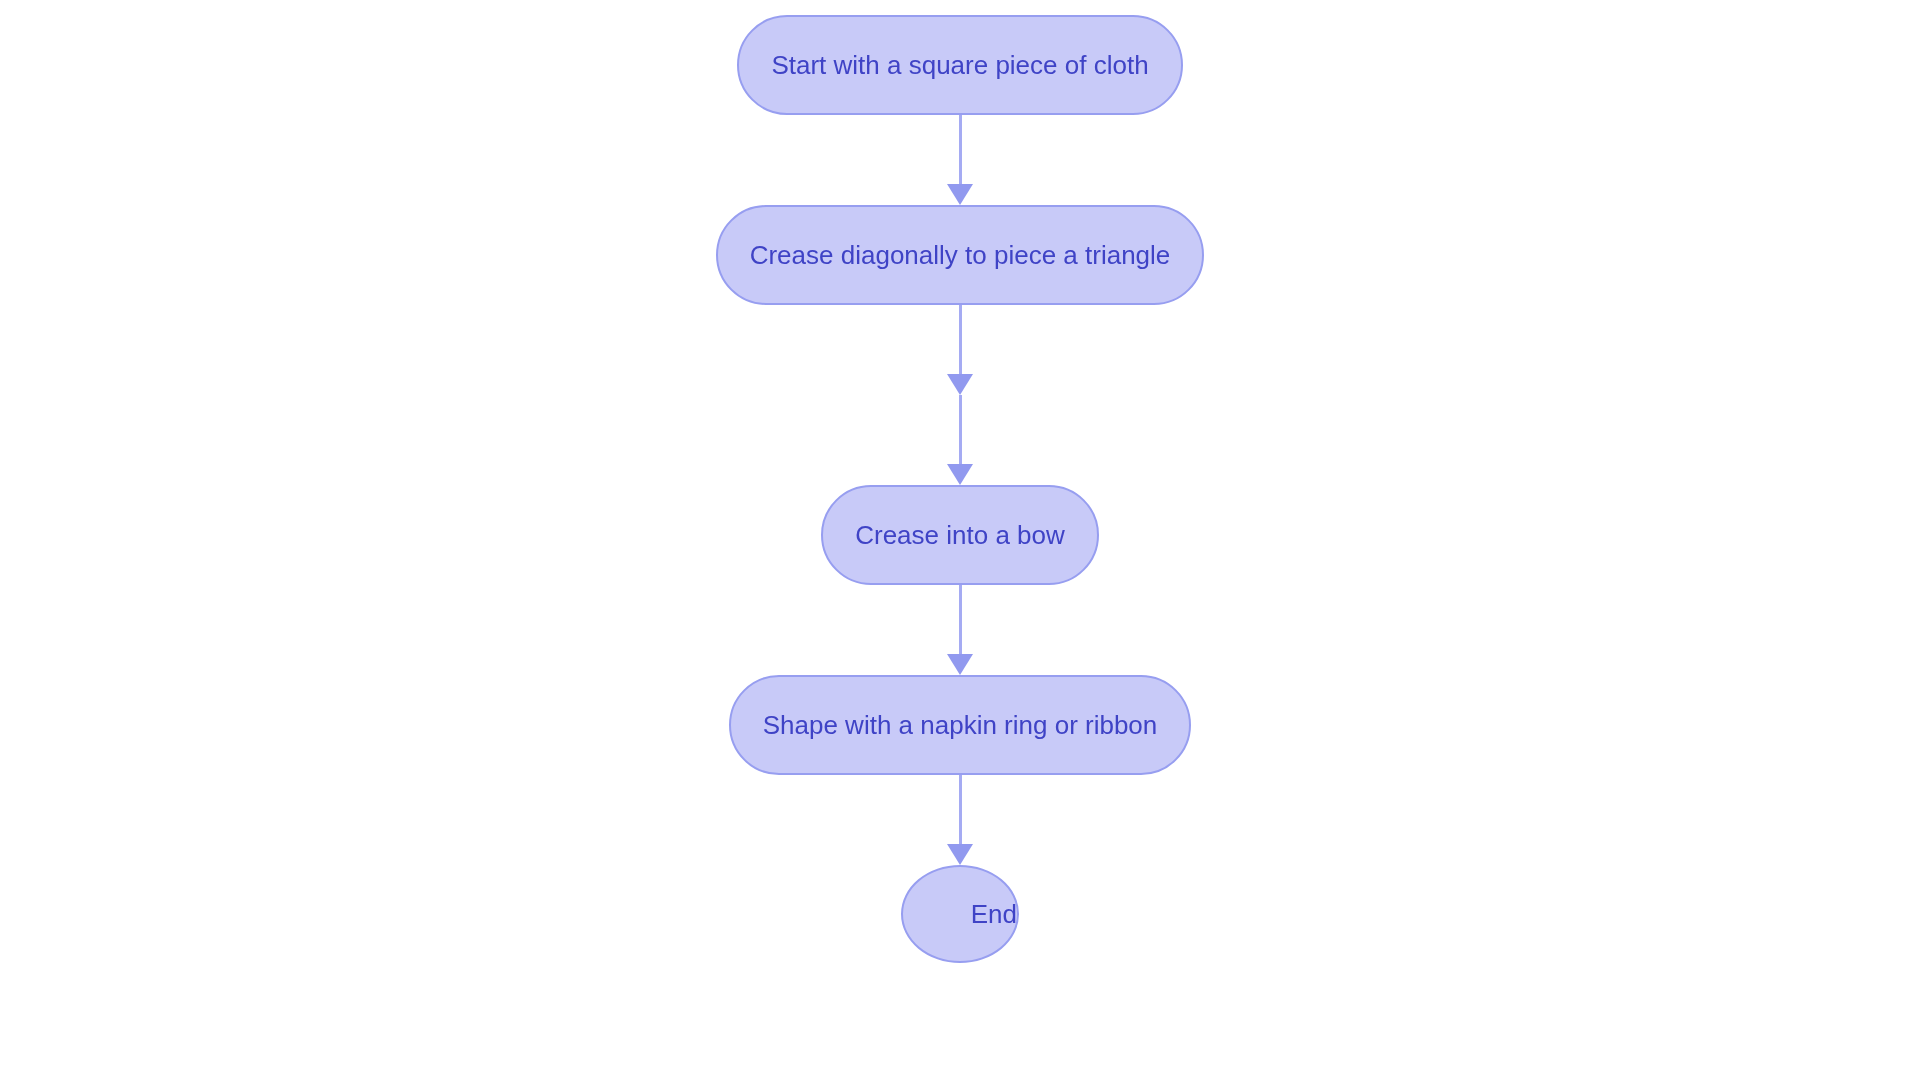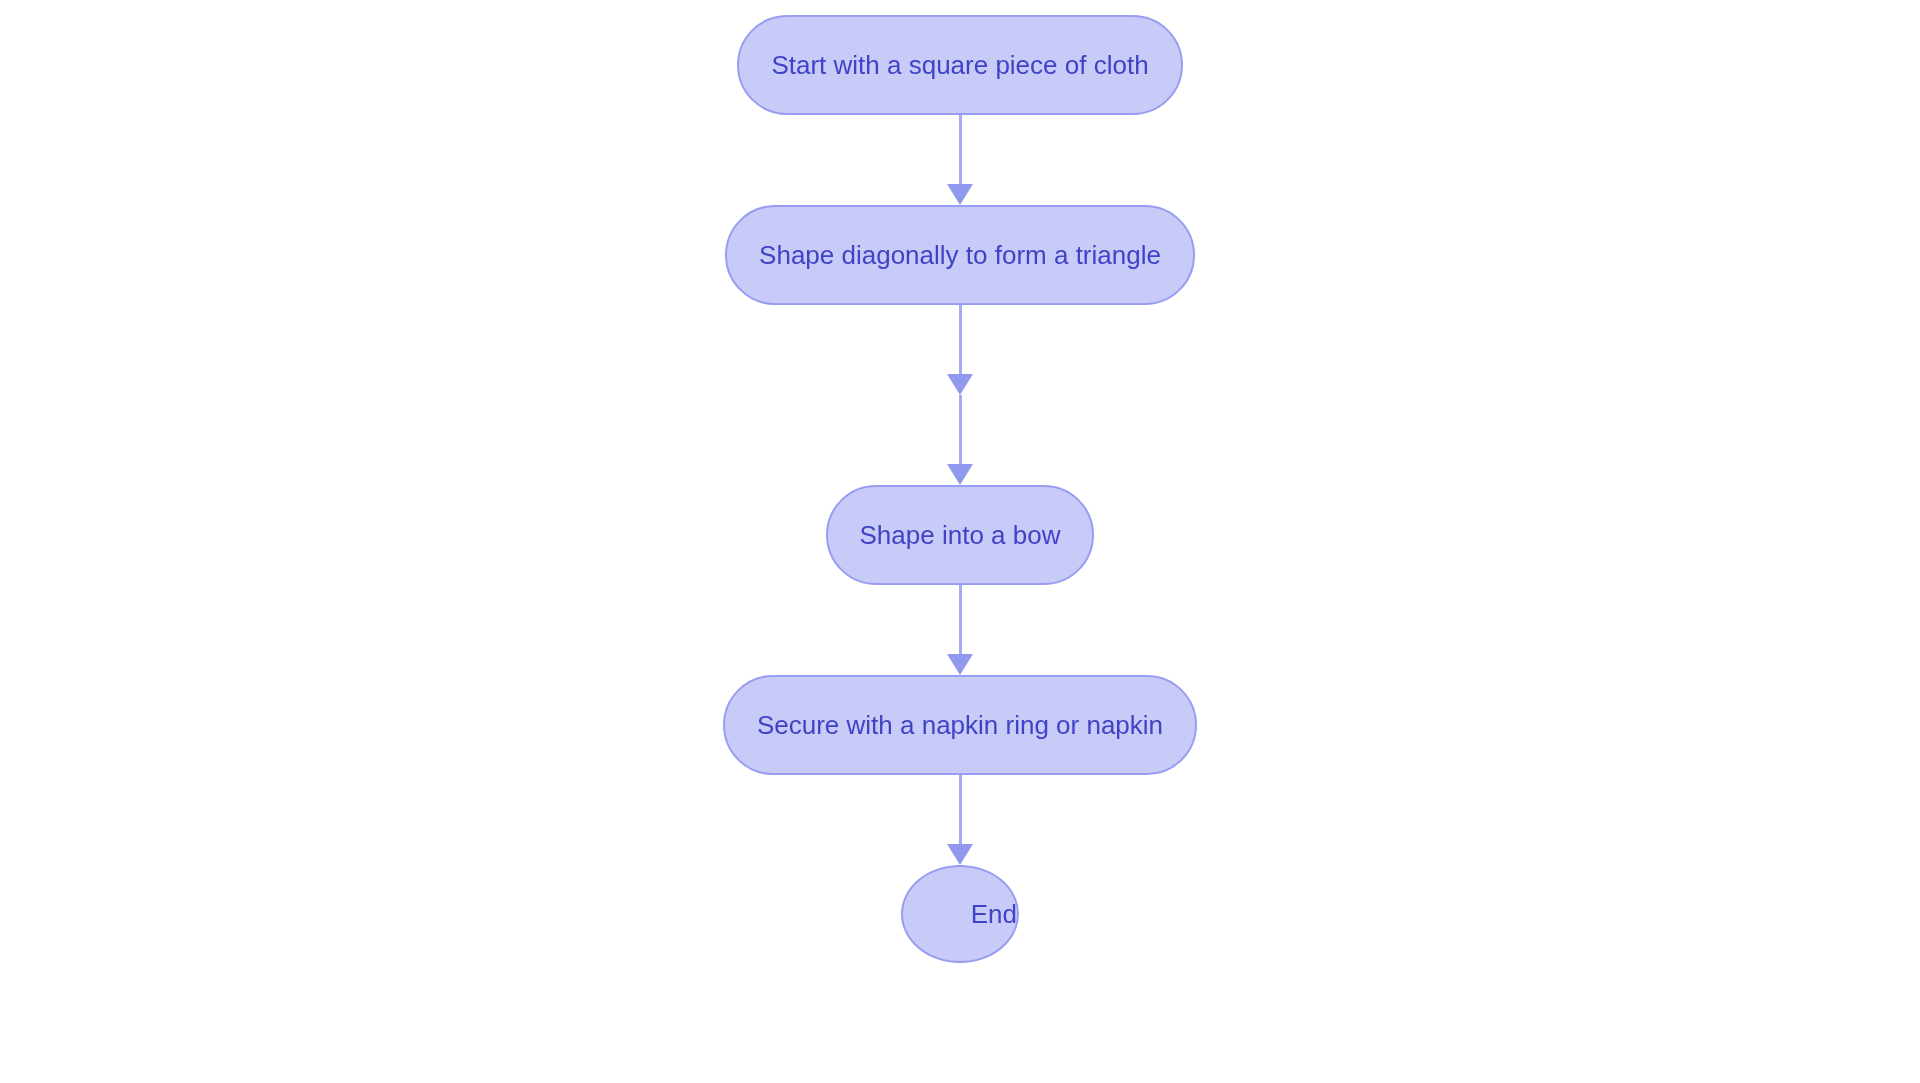--- a/index.html
+++ b/index.html
@@ -73,45 +73,45 @@
   <div class="node process">
     <span class="node-label">Start with a square piece of cloth</span>
   </div>
 
   <div class="arrow">
     <div class="arrow-line"></div>
     <div class="arrow-head"></div>
   </div>
 
   <div class="node process">
-    <span class="node-label">Shape diagonally to form a triangle</span>
+    <span class="node-label">Crease diagonally to piece a triangle</span>
   </div>
 
   <div class="arrow">
     <div class="arrow-line"></div>
     <div class="arrow-head"></div>
   </div>
 
 
   <div class="arrow">
     <div class="arrow-line"></div>
     <div class="arrow-head"></div>
   </div>
 
   <div class="node process">
-    <span class="node-label">Shape into a bow</span>
+    <span class="node-label">Crease into a bow</span>
   </div>
 
   <div class="arrow">
     <div class="arrow-line"></div>
     <div class="arrow-head"></div>
   </div>
 
   <div class="node process">
-    <span class="node-label">Secure with a napkin ring or napkin</span>
+    <span class="node-label">Shape with a napkin ring or ribbon</span>
   </div>
 
   <div class="arrow">
     <div class="arrow-line"></div>
     <div class="arrow-head"></div>
   </div>
 
   <div class="node terminator">
     <span class="node-label">End</span>
   </div>

